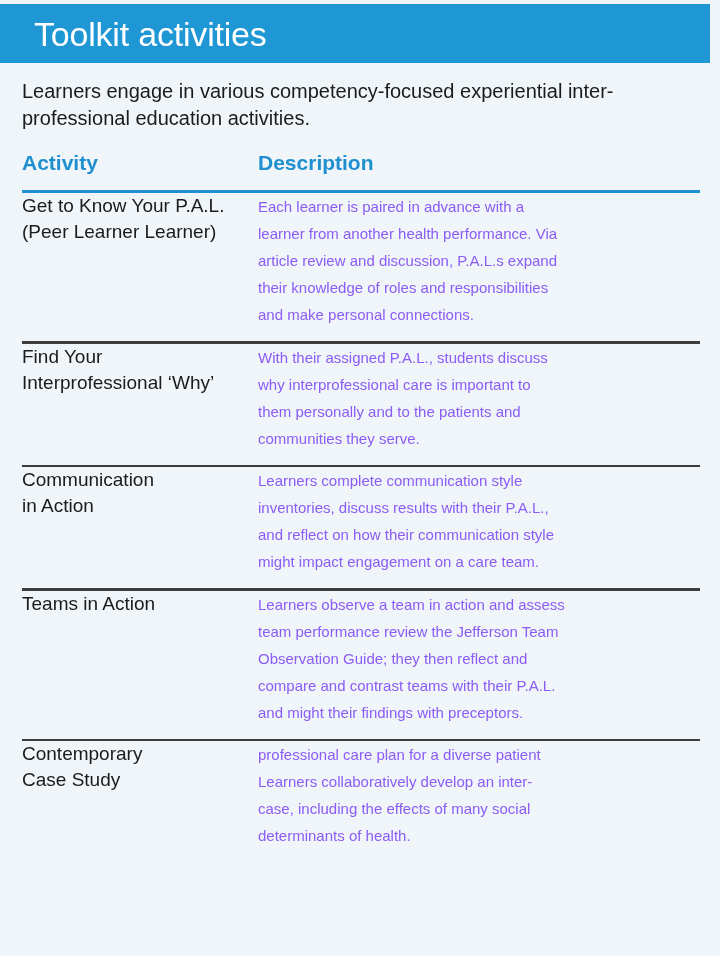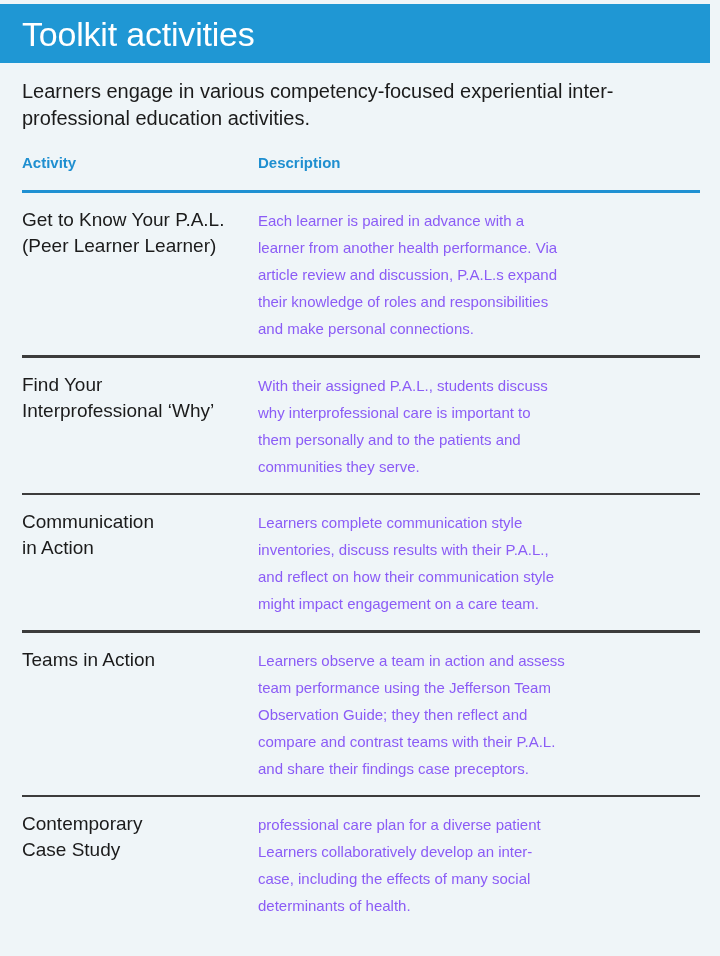--- a/index.html
+++ b/index.html
@@ -29,21 +29,21 @@
     height: 59px;
     background: #1f97d4;
     display: flex;
     align-items: center;
   }
   .title-text {
     color: #ffffff;
     font-size: 34px;
     font-weight: 400;
     letter-spacing: -0.2px;
-    padding-left: 22px;
+    padding-left: 34px;
     line-height: 1;
     white-space: nowrap;
   }
   
   .intro {
     position: absolute;
     top: 78px;
     left: 22px;
     width: 660px;
     color: #1b1b1b;
@@ -68,37 +68,37 @@
     box-sizing: border-box;
     padding-right: 12px;
   }
   .col-description {
     flex: 1 1 auto;
     box-sizing: border-box;
   }
   .head-row .col-activity,
   .head-row .col-description {
     color: #1f8fd0;
-    font-size: 15px;
+    font-size: 21px;
     font-weight: bold;
     line-height: 26px;
   }
   .rule-blue {
     height: 3px;
     background: #1f90d2;
     width: 678px;
     margin-top: 14px;
   }
   .rule-grey {
     height: 2.5px;
     background: #3c3c3c;
     width: 678px;
   }
   .body-row {
-    padding-top: 14px;
+    padding-top: 0;
     padding-bottom: 13px;
   }
   .body-row .col-activity {
     color: #1b1b1b;
     font-size: 19px;
     line-height: 26px;
     font-weight: 400;
   }
   .body-row .col-description {
     color: #8b5cf6;
@@ -177,24 +177,24 @@
             <span class="desc-line">might impact engagement on a care team.</span>
           </div>
         </div>
         <div class="rule-grey"></div>
         <div class="row body-row">
           <div class="col-activity">
             <span class="cell-line">Teams in Action</span>
           </div>
           <div class="col-description">
             <span class="desc-line">Learners observe a team in action and assess</span>
-            <span class="desc-line">team performance using the Jefferson Team</span>
+            <span class="desc-line">team performance review the Jefferson Team</span>
             <span class="desc-line">Observation Guide; they then reflect and</span>
             <span class="desc-line">compare and contrast teams with their P.A.L.</span>
-            <span class="desc-line">and share their findings case preceptors.</span>
+            <span class="desc-line">and might their findings with preceptors.</span>
           </div>
         </div>
         <div class="rule-grey"></div>
         <div class="row body-row">
           <div class="col-activity">
             <span class="cell-line">Contemporary</span>
             <span class="cell-line">Case Study</span>
           </div>
           <div class="col-description">
             <span class="desc-line">professional care plan for a diverse patient</span>

